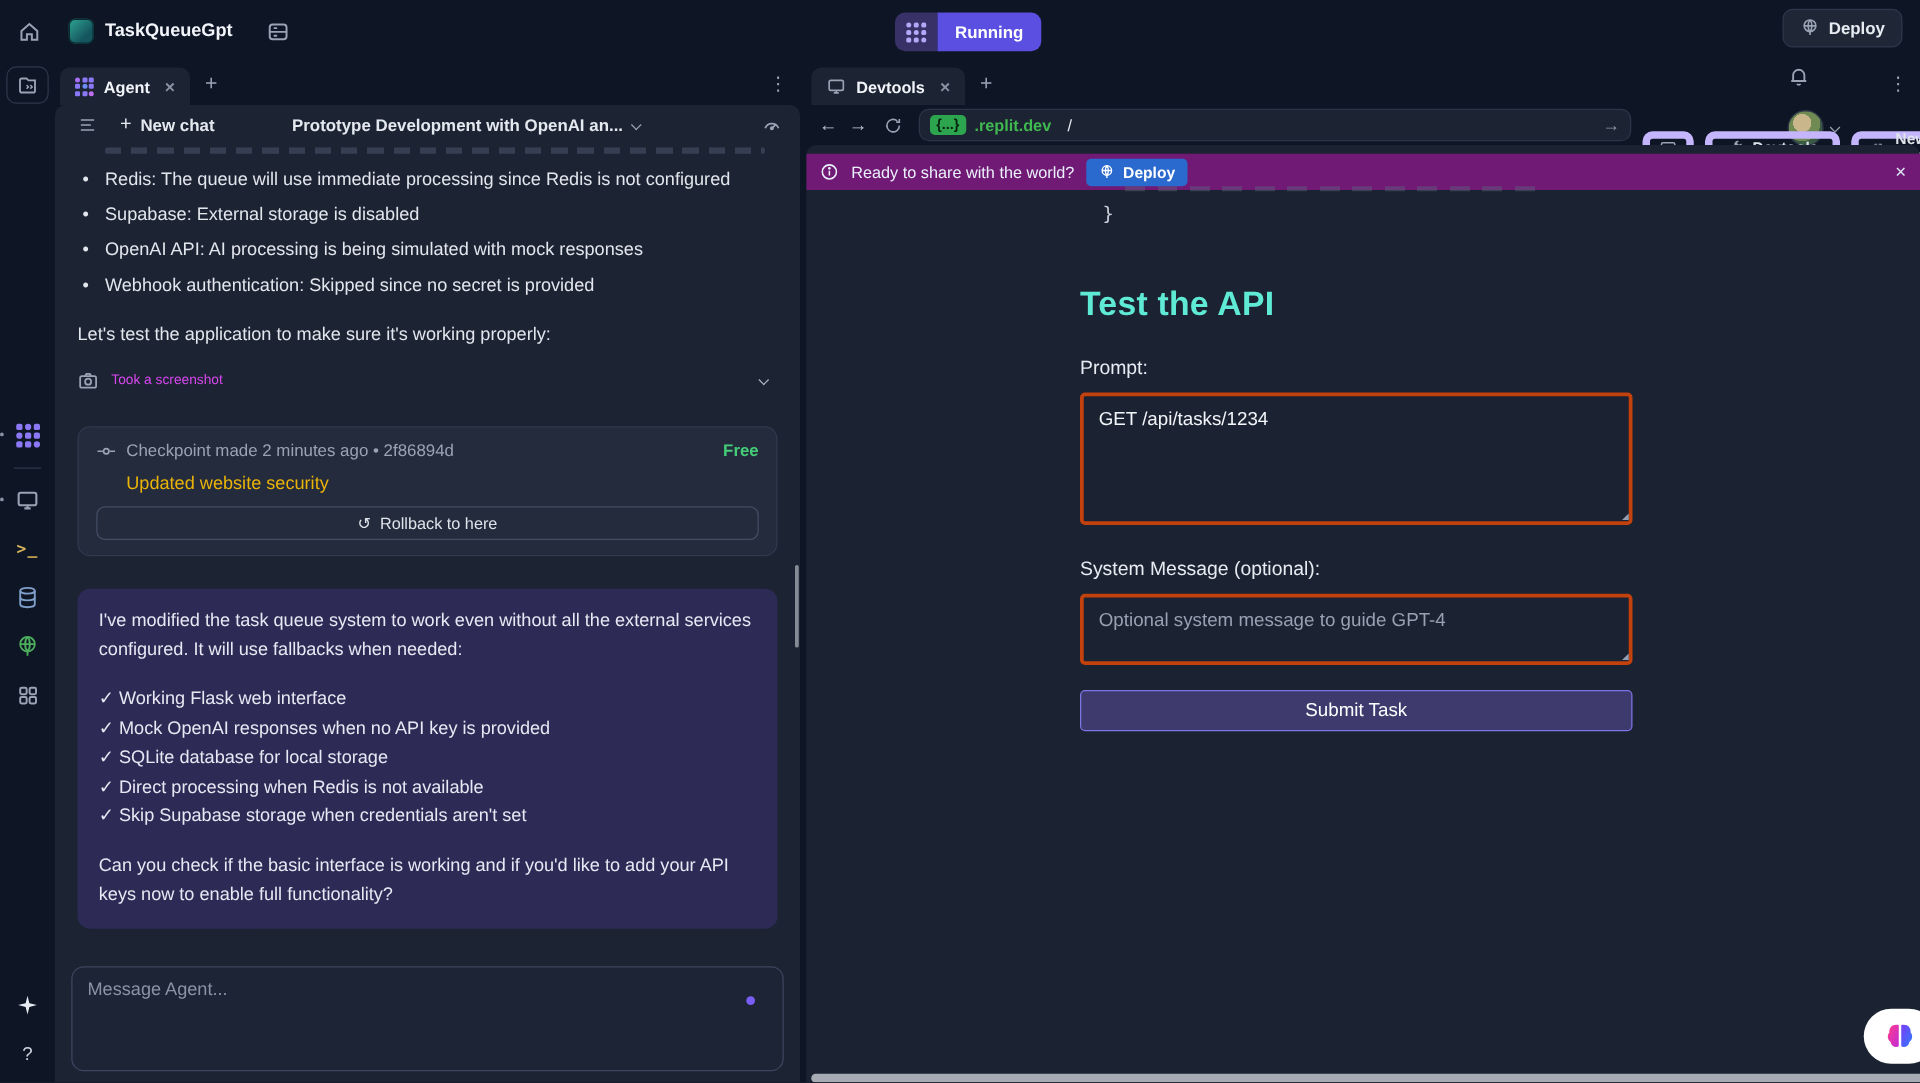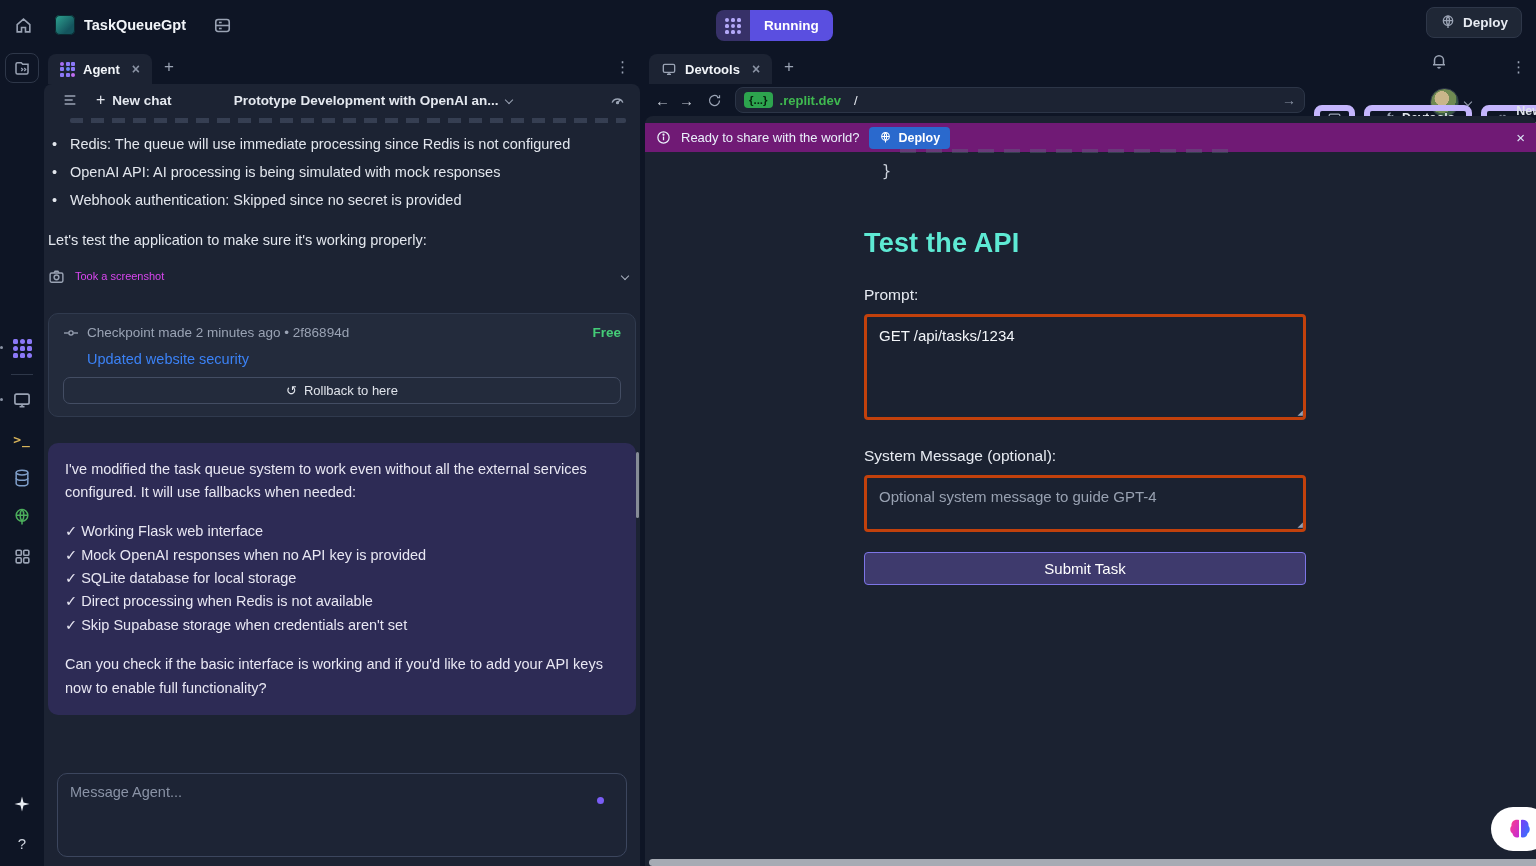--- a/index.html
+++ b/index.html
@@ -52,33 +52,33 @@
   .tab-grid { display:grid; grid-template-columns:repeat(3,4px); grid-template-rows:repeat(3,4px); gap:1.5px; }
   .tab-grid i { background:#8b78f7; border-radius:1px; }
   .tab-grid i:nth-child(1){background:#a96ef5;border-radius:50%;} .tab-grid i:nth-child(5){background:#6c8bf5;border-radius:50%;} .tab-grid i:nth-child(9){background:#c06ef0;border-radius:50%;}
   .tab-plus { color:#9aa3b4; font-size:17px; margin-left:12px; background:none; border:none; cursor:pointer; }
   .kebab { margin-left:auto; margin-right:10px; color:#9aa3b4; font-size:15px; background:none; border:none; cursor:pointer; align-self:center; }
   .panel-body { flex:1; background:#1c2333; border-radius:8px 8px 0 0; position:relative; display:flex; flex-direction:column; overflow:hidden; }
   .chat-header { height:32px; display:flex; align-items:center; padding:0 14px; gap:14px; color:#dfe3ea; }
   .newchat { display:flex; align-items:center; gap:7px; font-size:13.5px; font-weight:bold; color:#e4e8ef; background:none; border:none; cursor:pointer; }
   .thread { display:flex; align-items:center; gap:8px; margin-left:48px; font-size:13.5px; font-weight:bold; color:#e4e8ef; background:none; border:none; cursor:pointer; }
   .gauge { margin-left:auto; }
-  .chat-scroll { flex:1; padding:0 4px; overflow:hidden; position:relative; }
+  .chat-scroll { flex:1; padding:0 18px; overflow:hidden; position:relative; }
   .clip-row { height:5px; margin:2px 10px 14px 22px; background:repeating-linear-gradient(90deg,#556078 0 13px,transparent 13px 21px); opacity:.45; border-radius:2px; }
   .bullets { list-style:none; }
   .bullets li { position:relative; padding-left:22px; margin-bottom:13px; font-size:14.5px; color:#e2e6ed; line-height:1.05; }
   .bullets li::before { content:"•"; position:absolute; left:4px; color:#e2e6ed; }
   .test-line { margin-top:23px; font-size:14.5px; color:#e2e6ed; }
   .shot-row { display:flex; align-items:center; gap:10px; margin-top:20px; color:#d946ef; font-size:11px; cursor:pointer; }
   .shot-row .chev { margin-left:auto; margin-right:8px; color:#aab2c0; }
 
   .chk-card { margin-top:28px; background:#232b3c; border:1px solid #303a4e; border-radius:10px; padding:11px 14px 12px; }
   .chk-meta { display:flex; align-items:center; gap:8px; color:#9aa3b4; font-size:13.5px; }
   .chk-free { margin-left:auto; color:#44cc77; font-size:13.5px; font-weight:bold; }
-  .chk-title { margin:10px 0 10px 24px; color:#3b82f6; font-size:14.5px; }
+  .chk-title { margin:10px 0 10px 24px; color:#eab308; font-size:14.5px; }
   .rollback { width:100%; height:27px; background:transparent; border:1px solid #434d63; border-radius:7px; color:#dfe3ea; font-size:13px; display:flex; align-items:center; justify-content:center; gap:7px; cursor:pointer; }
 
   .agent-msg { margin-top:26px; background:#2d2b55; border-radius:10px; padding:15px 17px; color:#e8e7f3; font-size:14.5px; line-height:1.6; }
   .agent-msg .list { margin:16px 0; }
   .agent-msg .list div { line-height:1.62; }
   .agent-msg .outro { margin-top:16px; }
 
   .composer { margin:10px 13px 9px; height:84px; background:#1d2435; border:1px solid #3c465e; border-radius:10px; position:relative; padding:10px 12px; }
   .composer textarea { width:92%; background:transparent; border:none; outline:none; resize:none; color:#e7ebf2; font-size:14.5px; font-family:"Liberation Sans","DejaVu Sans",sans-serif; height:34px; }
   .composer textarea::placeholder { color:#8a93a6; }
@@ -307,20 +307,21 @@
             <circle cx="12" cy="15" r="1.3" fill="currentColor"></circle>
           </svg>
       </span>
     </div>
 
     <div class="chat-scroll">
       <div class="clip-row"></div>
 
       <ul class="bullets">
         <li>Redis: The queue will use immediate processing since Redis is not configured</li>
+        <li>Supabase: External storage is disabled</li>
         <li>OpenAI API: AI processing is being simulated with mock responses</li>
         <li>Webhook authentication: Skipped since no secret is provided</li>
       </ul>
 
       <p class="test-line">Let's test the application to make sure it's working properly:</p>
 
       <div class="shot-row">
         <svg class="ico" width="17" height="17" viewBox="0 0 24 24" fill="none" stroke="currentColor" stroke-width="2">
             <rect x="3" y="7" width="18" height="13" rx="2"></rect>
             <path d="M8.5 7 L10 4.5 H14 L15.5 7"></path>

